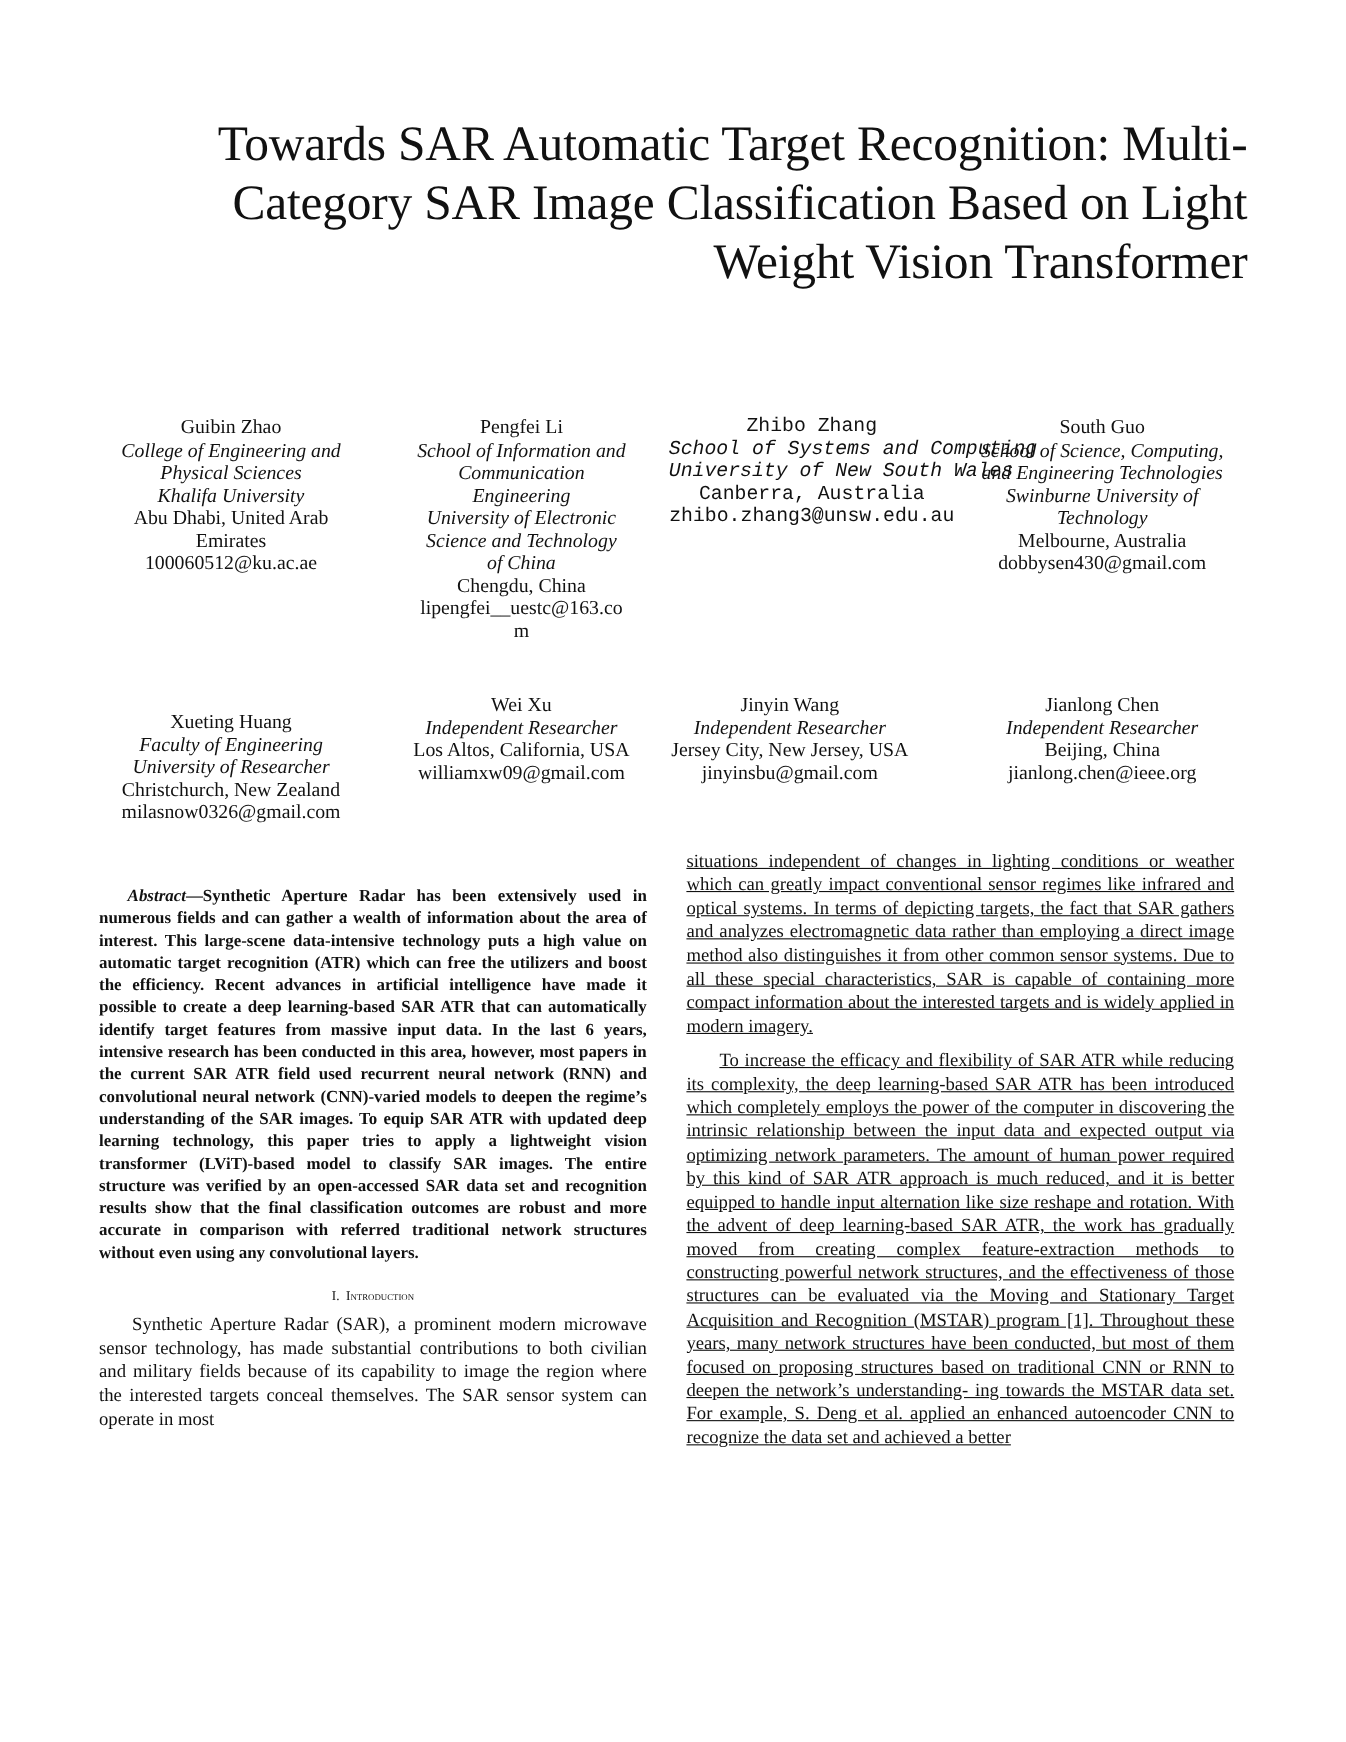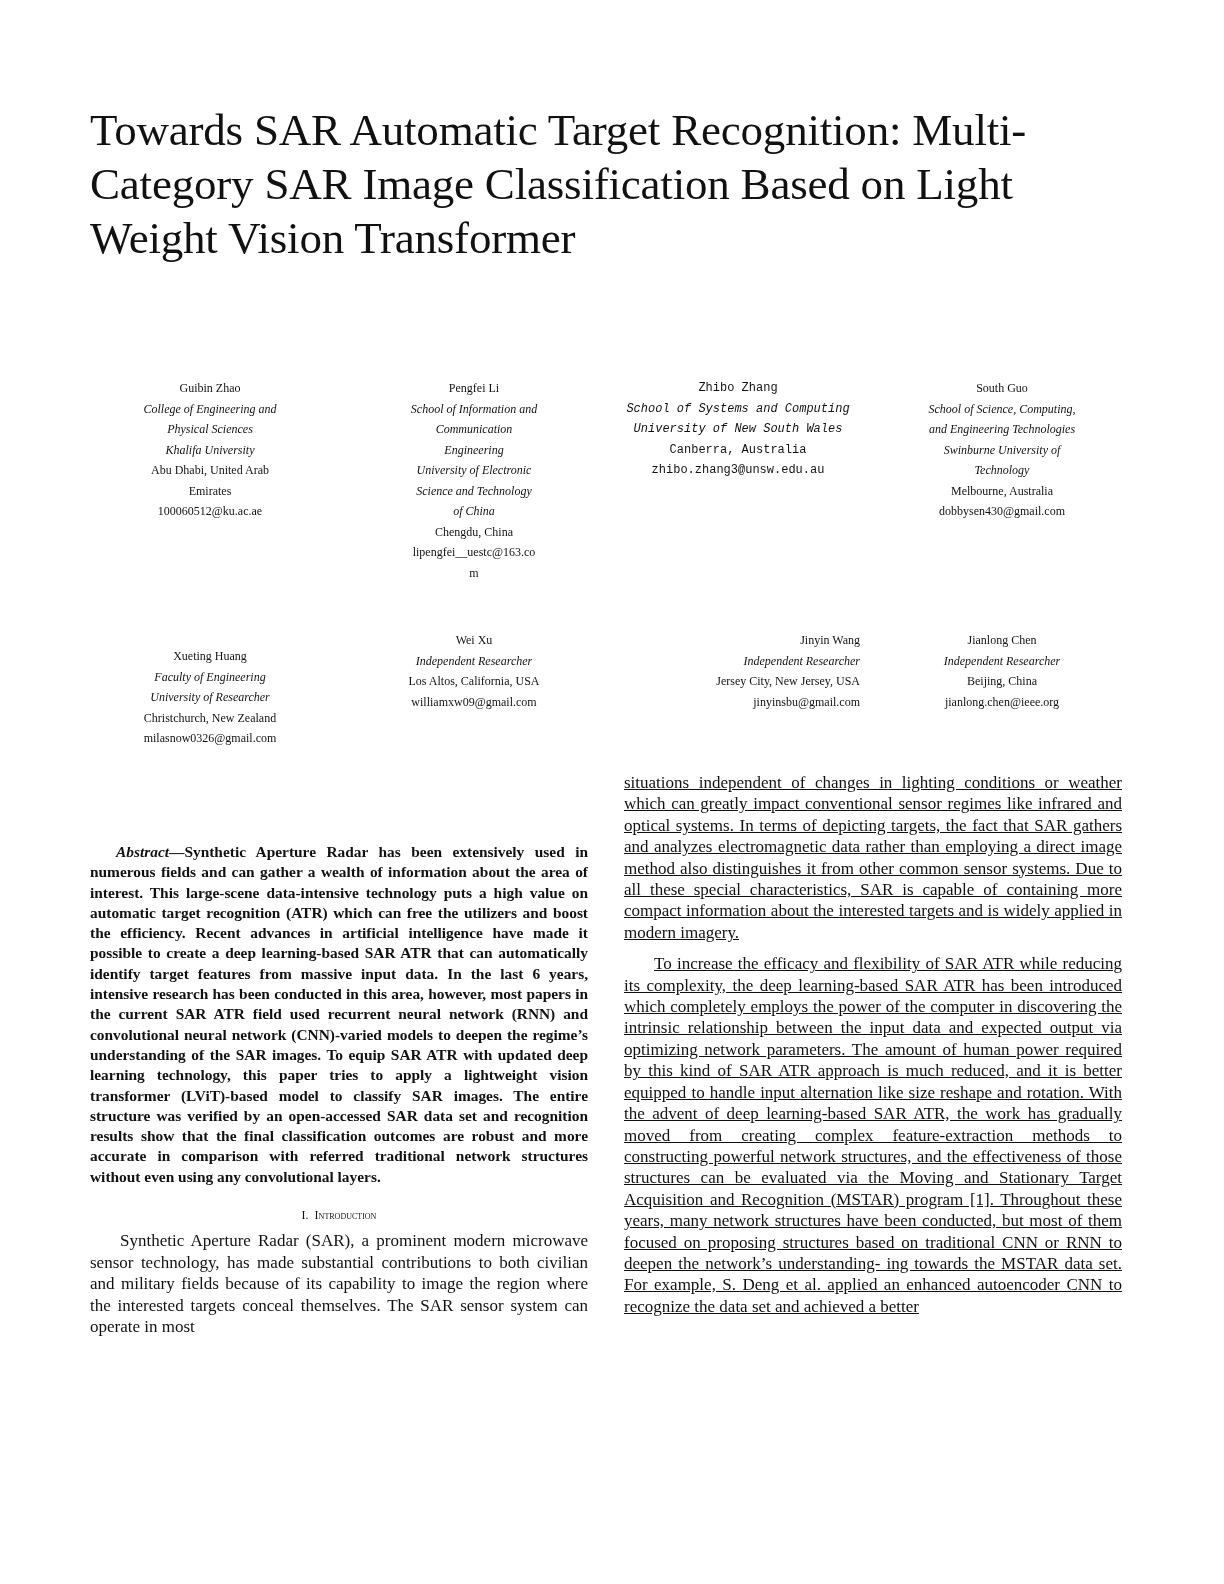--- a/index.html
+++ b/index.html
@@ -1,20 +1,20 @@
 <!DOCTYPE html>
 <html><head>
   <meta charset="utf-8">
   <style>
     html, body { margin:0; padding:0; background:#ffffff; }
     body { width:1224px; height:1584px; position:relative; overflow:hidden; color:#111;
            font-family:"Liberation Serif","DejaVu Serif",serif; }
-    .title { position:absolute; left:90px; top:103px; width:1044px; text-align:left;
+    .title { position:absolute; left:90px; top:103px; width:1044px; text-align:right;
              font-size:45px; line-height:54px; font-weight:normal; margin:0; letter-spacing:-0.2px; }
-    .author { position:absolute; text-align:center; font-size:12px; line-height:20.5px; }
+    .author { position:absolute; text-align:center; font-size:18px; line-height:20.5px; }
     .author .aff { font-style:italic; }
     .author div { white-space:nowrap; }
     .col { position:absolute; font-size:17px; line-height:21.4px; text-align:justify; }
     .col p { margin:0; }
     .abstract { font-weight:bold; font-size:15.4px; line-height:20.3px; text-indent:26px; }
     .abstract .lead { font-style:italic; }
     .keywords { font-weight:bold; font-style:italic; font-size:15.4px; line-height:20.3px; text-indent:26px; margin-top:20px !important; }
     .section-head { text-align:center; font-size:12px; margin:18px 0 4px 0 !important; text-indent:0; }
     .section-head .sc { font-variant:small-caps; }
     .indent { text-indent:30px; }
@@ -69,34 +69,34 @@
   <div class="aff">University of Researcher</div>
   <div>Christchurch, New Zealand</div>
   <div>milasnow0326@gmail.com</div>
 </div>
 <div class="author" style="left:354px; top:630px; width:240px;">
   <div>Wei Xu</div>
   <div class="aff">Independent Researcher</div>
   <div>Los Altos, California, USA</div>
   <div>williamxw09@gmail.com</div>
 </div>
-<div class="author" style="left:600px; top:630px; width:260px;text-align:right;">
+<div class="author" style="left:588px; top:630px; width:260px;">
   <div>Jinyin Wang</div>
   <div class="aff">Independent Researcher</div>
   <div>Jersey City, New Jersey, USA</div>
   <div>jinyinsbu@gmail.com</div>
 </div>
 <div class="author" style="left:882px; top:630px; width:240px;">
   <div>Jianlong Chen</div>
   <div class="aff">Independent Researcher</div>
   <div>Beijing, China</div>
   <div>jianlong.chen@ieee.org</div>
 </div>
 
-<div class="col" style="left:90px; top:805px; width:498px;margin-top:37px;">
+<div class="col" style="left:90px; top:805px; width:498px;">
   <p class="abstract"><span class="lead">Abstract</span><span>—Synthetic Aperture Radar has been extensively used in numerous fields and can gather a wealth of information about the area of interest. This large-scene data-intensive technology puts a high value on automatic target recognition (ATR) which can free the utilizers and boost the efficiency. Recent advances in artificial intelligence have made it possible to create a deep learning-based SAR ATR that can automatically identify target features from massive input data. In the last 6 years, intensive research has been conducted in this area, however, most papers in the current SAR ATR field used recurrent neural network (RNN) and convolutional neural network (CNN)-varied models to deepen the regime’s understanding of the SAR images. To equip SAR ATR with updated deep learning technology, this paper tries to apply a lightweight vision transformer (LViT)-based model to classify SAR images. The entire structure was verified by an open-accessed SAR data set and recognition results show that the final classification outcomes are robust and more accurate in comparison with referred traditional network structures without even using any convolutional layers.</span></p>
   <p class="section-head"><span>I.</span>&nbsp;&nbsp;<span class="sc">Introduction</span></p>
   <p class="indent">Synthetic Aperture Radar (SAR), a prominent modern microwave sensor technology, has made substantial contributions to both civilian and military fields because of its capability to image the region where the interested targets conceal themselves. The SAR sensor system can operate in most</p>
 </div>
 
 <div class="col" style="left:624px; top:772px; width:498px;text-decoration:underline;">
   <p>situations independent of changes in lighting conditions or weather which can greatly impact conventional sensor regimes like infrared and optical systems. In terms of depicting targets, the fact that SAR gathers and analyzes electromagnetic data rather than employing a direct image method also distinguishes it from other common sensor systems. Due to all these special characteristics, SAR is capable of containing more compact information about the interested targets and is widely applied in modern imagery.</p>
   <p class="indent gap">To increase the efficacy and flexibility of SAR ATR while reducing its complexity, the deep learning-based SAR ATR has been introduced which completely employs the power of the computer in discovering the intrinsic relationship between the input data and expected output via optimizing network parameters. The amount of human power required by this kind of SAR ATR approach is much reduced, and it is better equipped to handle input alternation like size reshape and rotation. With the advent of deep learning-based SAR ATR, the work has gradually moved from creating complex feature-extraction methods to constructing powerful network structures, and the effectiveness of those structures can be evaluated via the Moving and Stationary Target Acquisition and Recognition (MSTAR) program [1]. Throughout these years, many network structures have been conducted, but most of them focused on proposing structures based on traditional CNN or RNN to deepen the network’s understanding- ing towards the MSTAR data set. For example, S. Deng et al. applied an enhanced autoencoder CNN to recognize the data set and achieved a better</p>
 </div>
 

